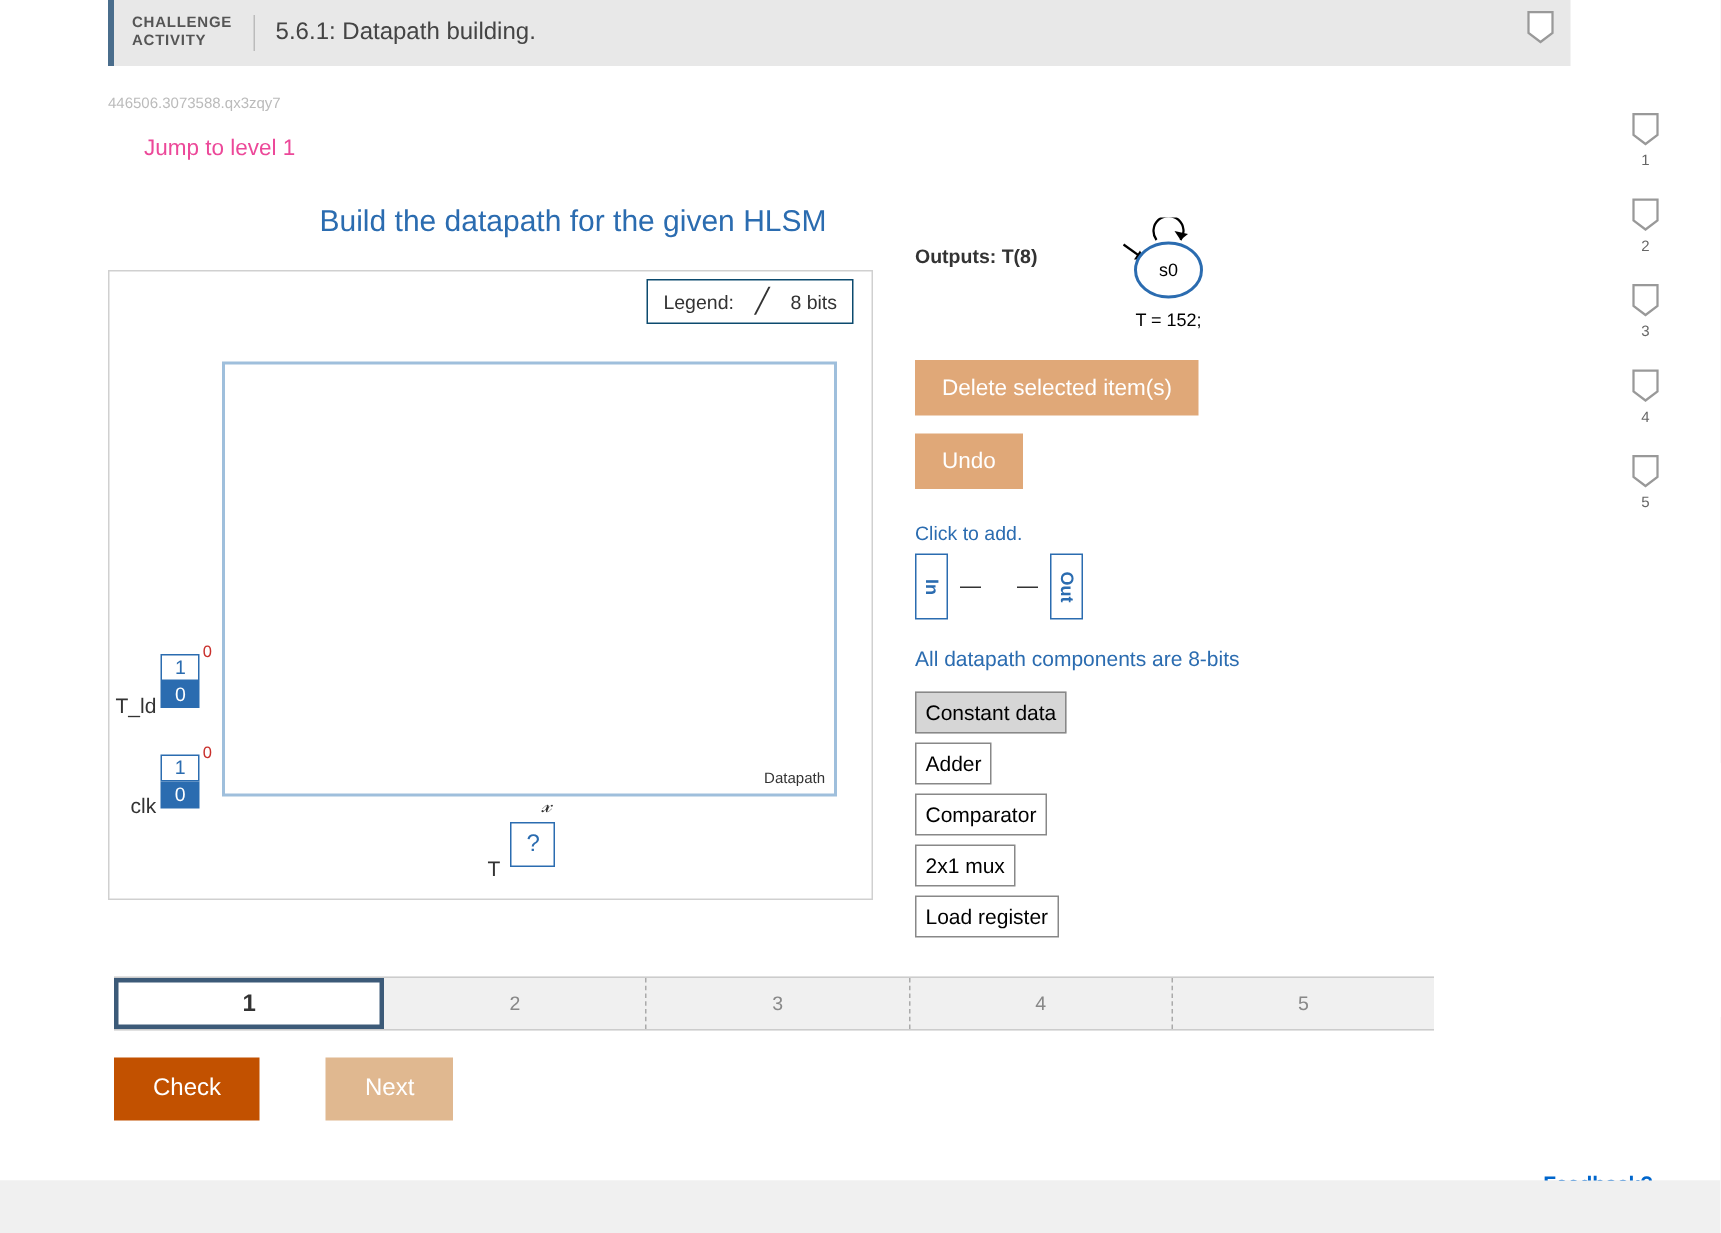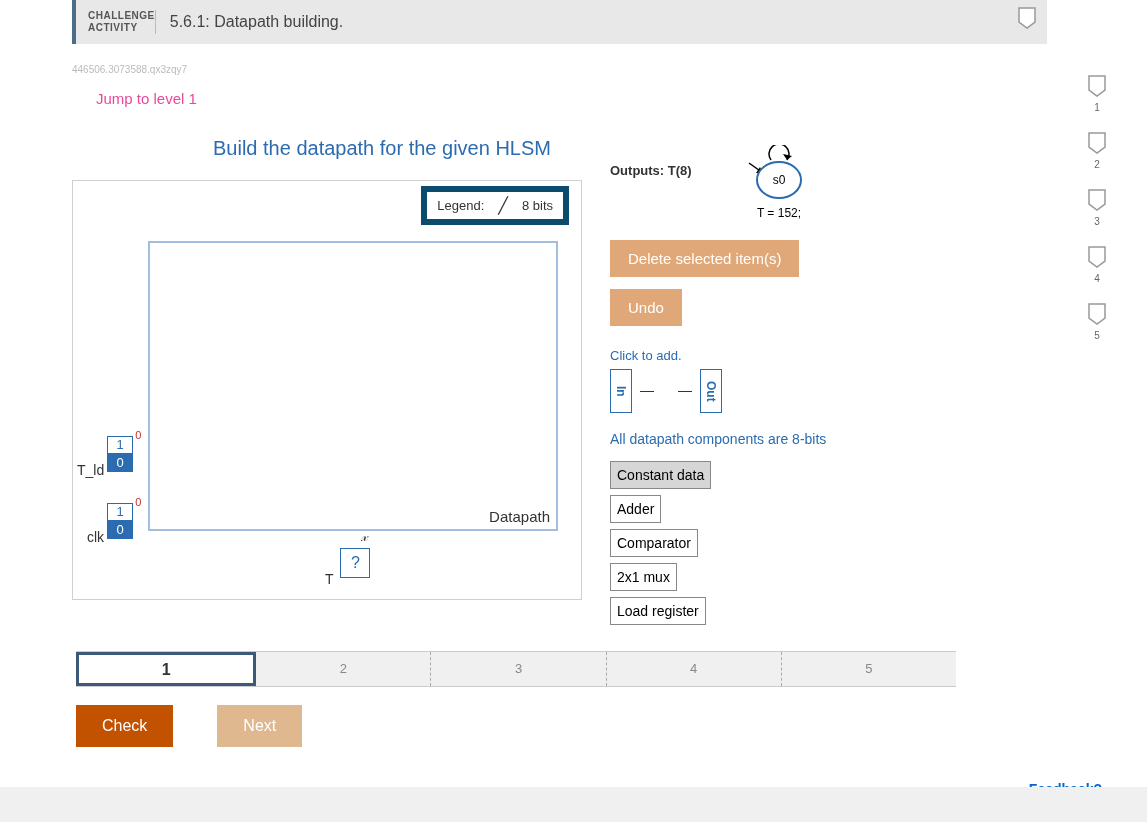--- a/index.html
+++ b/index.html
@@ -23,20 +23,21 @@
     margin-left: 72px;
     margin-right: 100px;
     position: relative;
   }
   .challenge-label {
     font-size: 10px;
     font-weight: 700;
     color: #555;
     letter-spacing: 0.5px;
     line-height: 1.2;
+    padding-right: 14px;
     border-right: 1px solid #bbb;
     margin-right: 14px;
   }
   .challenge-title {
     font-size: 16px;
     color: #444;
   }
   .bookmark-top {
     position: absolute;
     right: 10px;
@@ -122,21 +123,21 @@
     position: relative;
     width: 510px;
     height: 420px;
     border: 1px solid #d0d0d0;
     margin-top: 10px;
   }
   .legend-box {
     position: absolute;
     top: 5px;
     right: 12px;
-    border: 6px solid #0c4a6e;
+    border: 1px solid #0c4a6e;
     background: #fff;
     padding: 4px 10px;
     font-size: 13px;
     display: flex;
     align-items: center;
     gap: 14px;
   }
   .legend-slash {
     font-size: 16px;
   }
@@ -146,21 +147,21 @@
     top: 60px;
     width: 410px;
     height: 290px;
     border: 2px solid #9fbfdc;
     background: #fff;
   }
   .datapath-label {
     position: absolute;
     right: 6px;
     bottom: 4px;
-    font-size: 15px;
+    font-size: 10px;
   }
   .port-group {
     position: absolute;
     display: flex;
     align-items: center;
   }
   .port-label {
     font-size: 14px;
     margin-right: 3px;
     margin-top: 33px;

